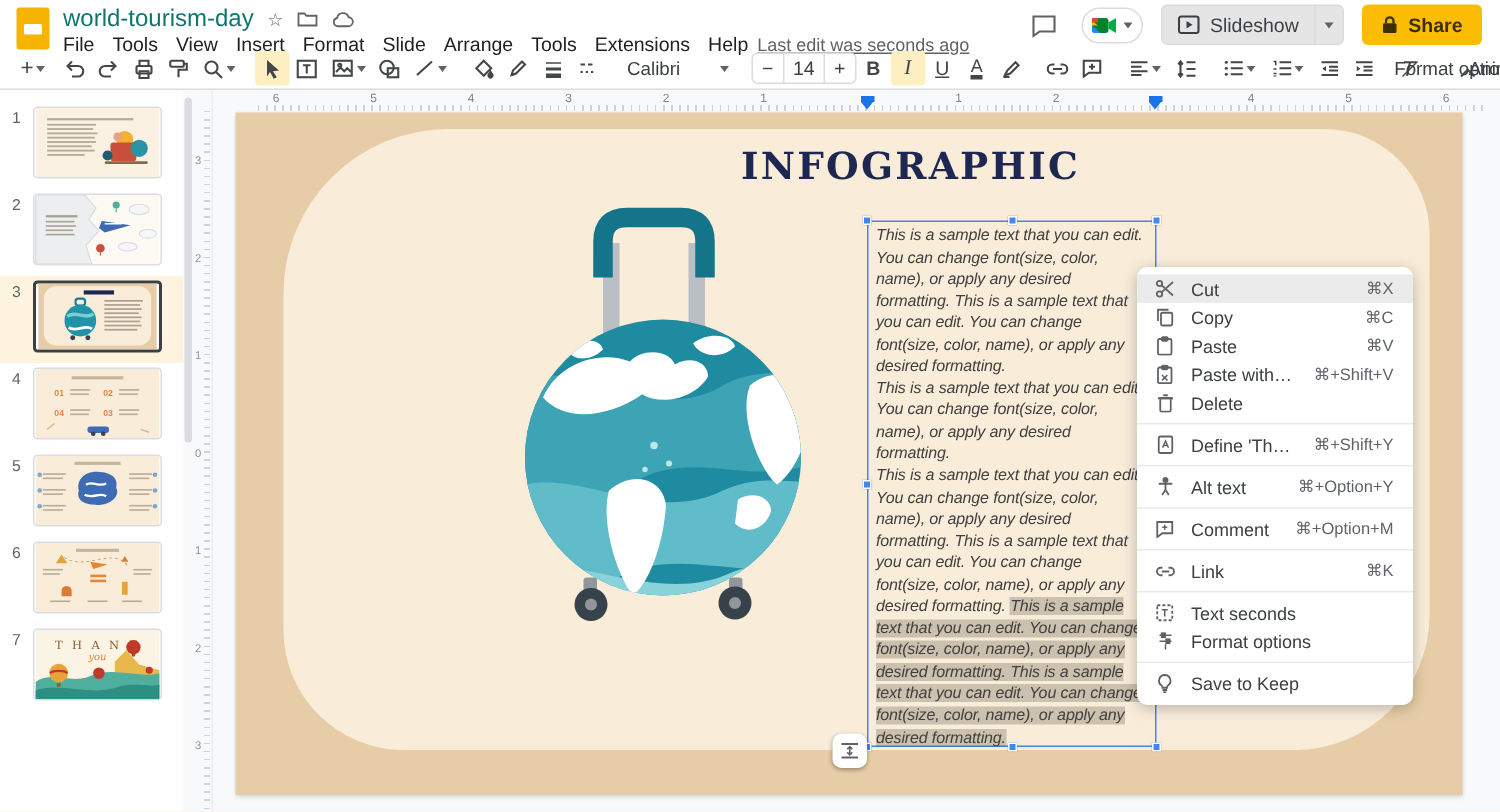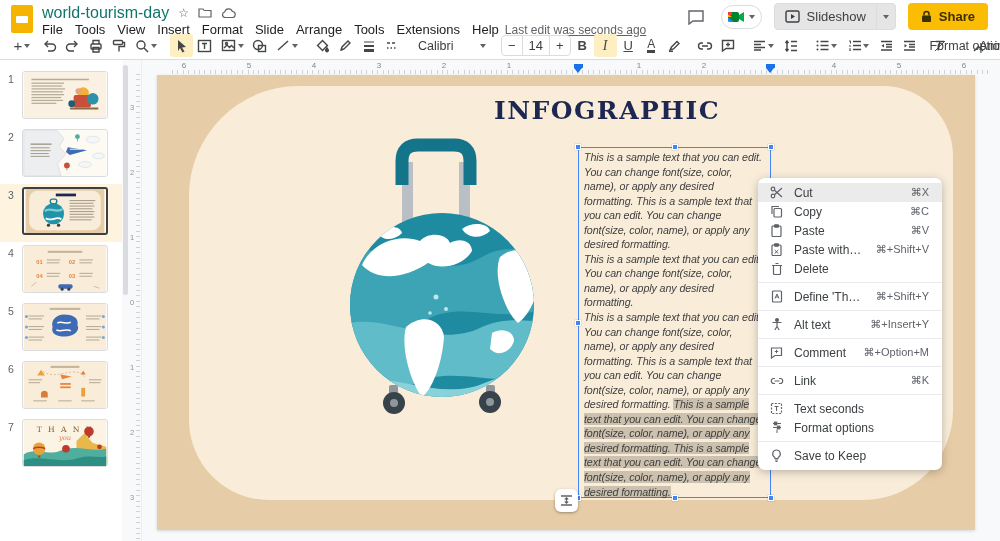--- a/index.html
+++ b/index.html
@@ -705,21 +705,21 @@
     </div>
     <div class="cm-sep"></div>
     <div class="cm-item">
       <span class="cm-ico">
           <svg width="12" height="13" viewBox="0 0 12 13">
             <circle cx="6" cy="2" r="1.4" fill="#5f6368"></circle>
             <path d="M1.5 4.5h9M6 4.5v4M6 8.5L3.8 12M6 8.5l2.2 3.5"></path>
           </svg>
         </span>
       <span class="cm-lbl">Alt text</span>
-        <span class="cm-sc">⌘+Insert+Y</span>
+        <span class="cm-sc">⌘+Option+Y</span>
     </div>
     <div class="cm-sep"></div>
     <div class="cm-item">
       <span class="cm-ico">
           <svg width="13" height="12" viewBox="0 0 13 12">
             <path d="M1.5 1h10v7.5H5L1.5 11z"></path>
             <path d="M6.5 2.8v3.4M4.8 4.5h3.4" stroke-width="1"></path>
           </svg>
         </span>
       <span class="cm-lbl">Comment</span>

